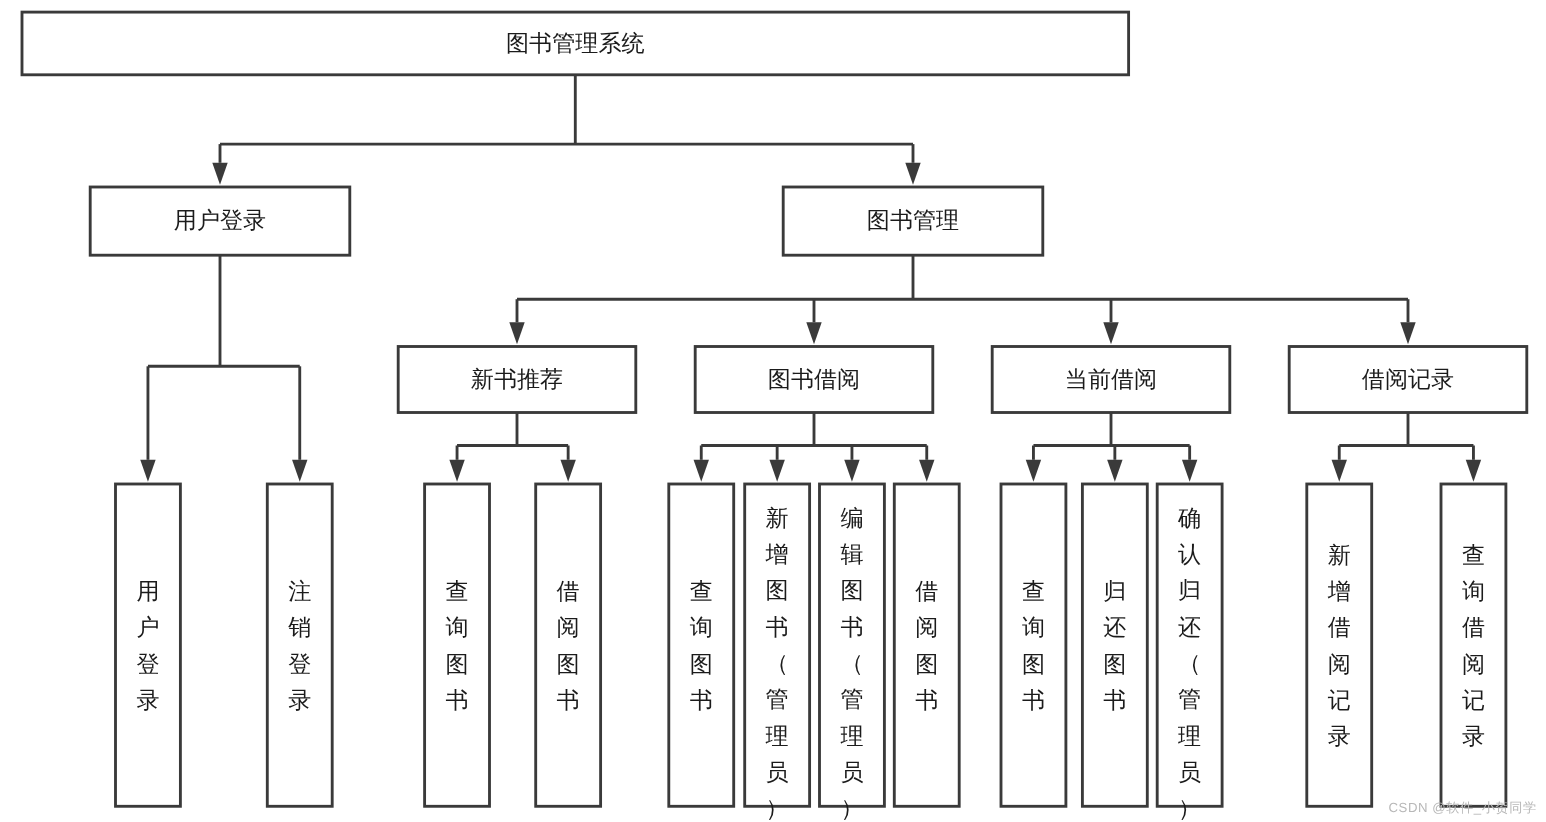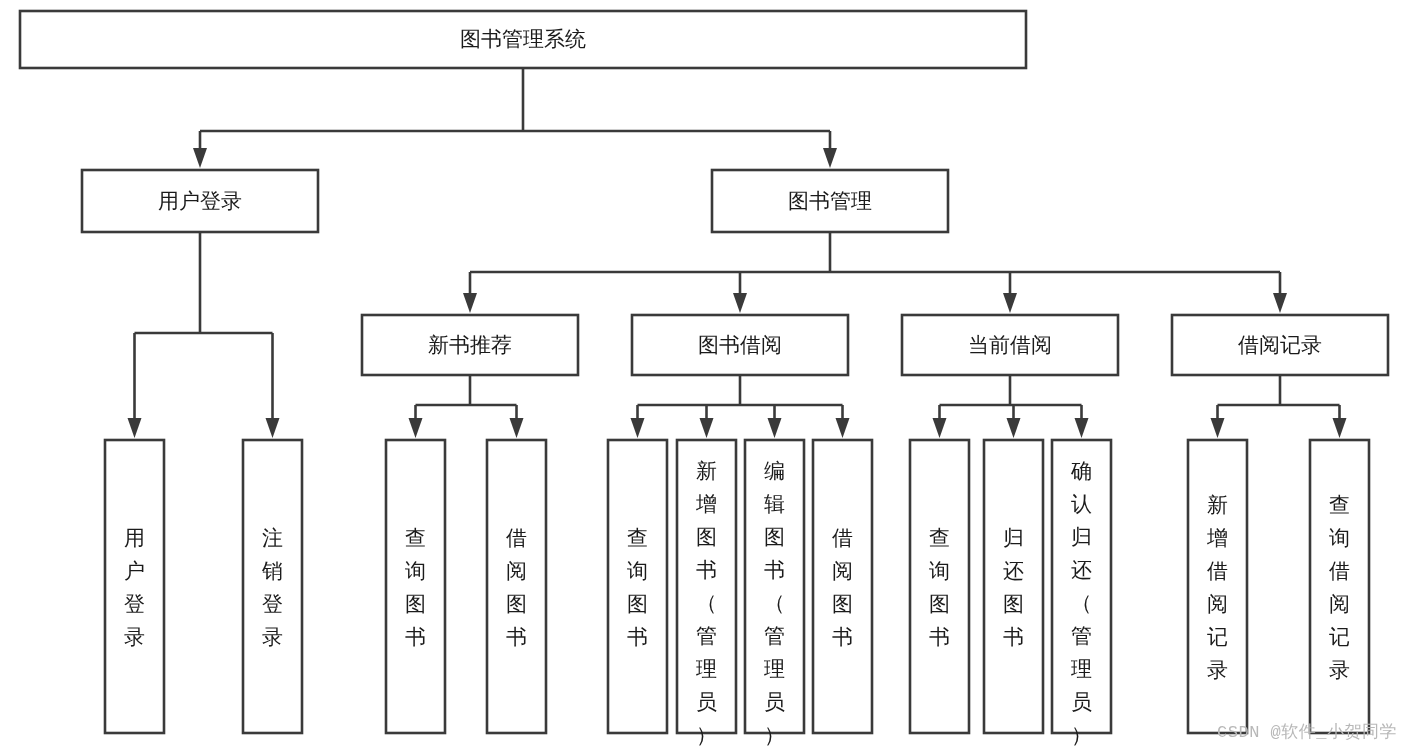--- a/index.html
+++ b/index.html
@@ -17,23 +17,23 @@
     font-size:21px;fill:#1b1b1b;text-anchor:middle;
     dominant-baseline:middle;
     font-family:"Liberation Sans","DejaVu Sans",sans-serif;
   }
   .vlabel{
     font-size:21px;fill:#1b1b1b;text-anchor:middle;
     font-family:"Liberation Sans","DejaVu Sans",sans-serif;
   }
   .watermark{
     position:absolute;right:8px;bottom:4px;
-    font-size:17px;color:#b8b8b8;white-space:nowrap;
+    font-size:12px;color:#b8b8b8;white-space:nowrap;
     letter-spacing:0.5px;
-    font-family:Liberation Mono, monospace;
+    font-family:Liberation Sans, sans-serif;
   }
 </style>
 </head>
 <body>
 
 <div id="stage">
   <svg id="diagram-svg" width="1405" height="747" xmlns="http://www.w3.org/2000/svg">
       <rect x="20" y="11" width="1006" height="57" class="nodebox"></rect>
       <g>
         <text x="523" y="40.5" class="hlabel">图书管理系统</text>

